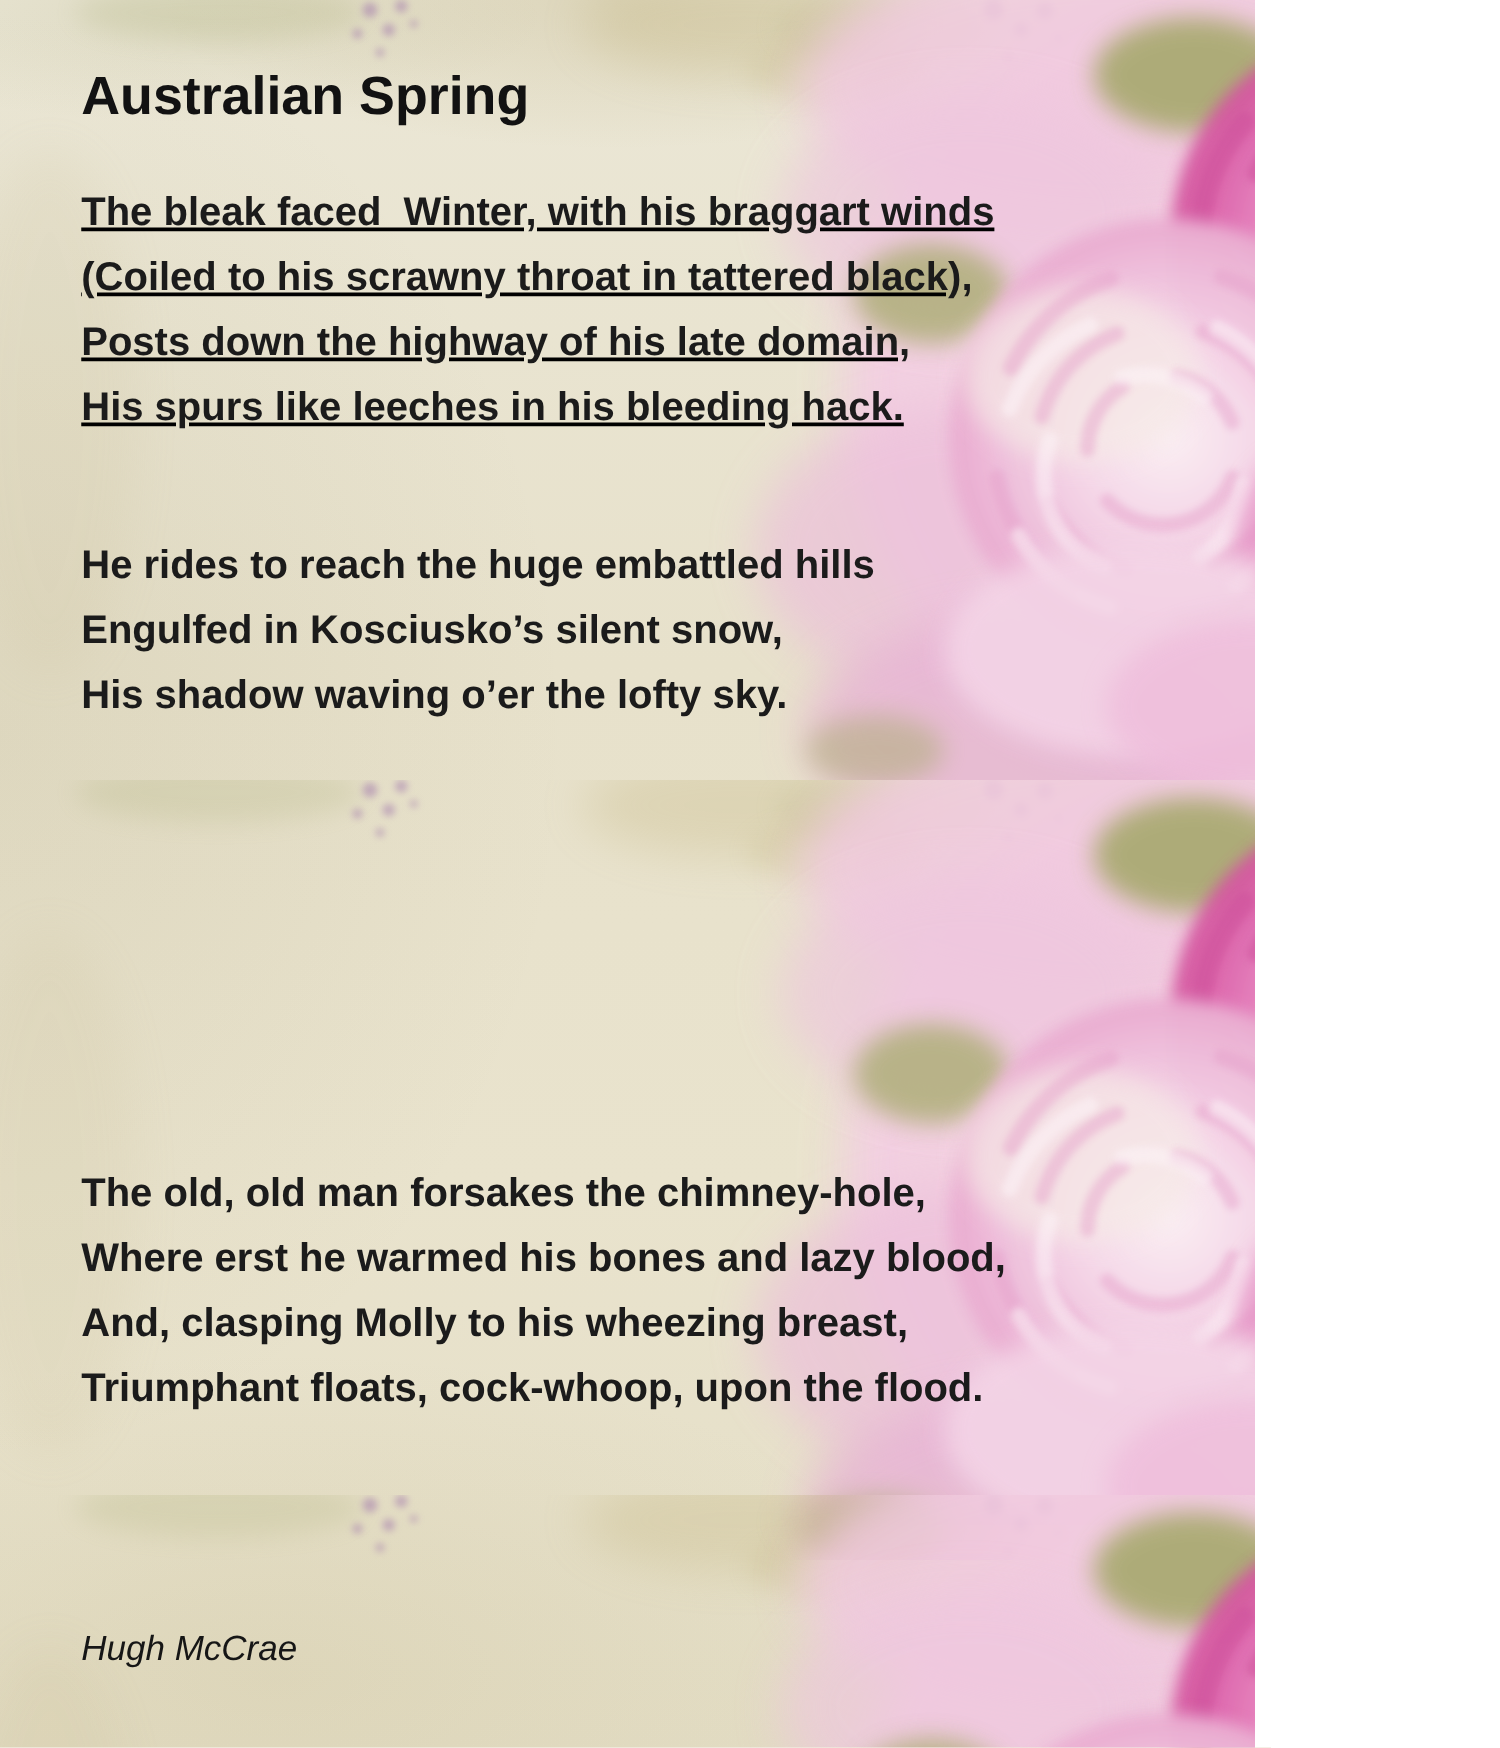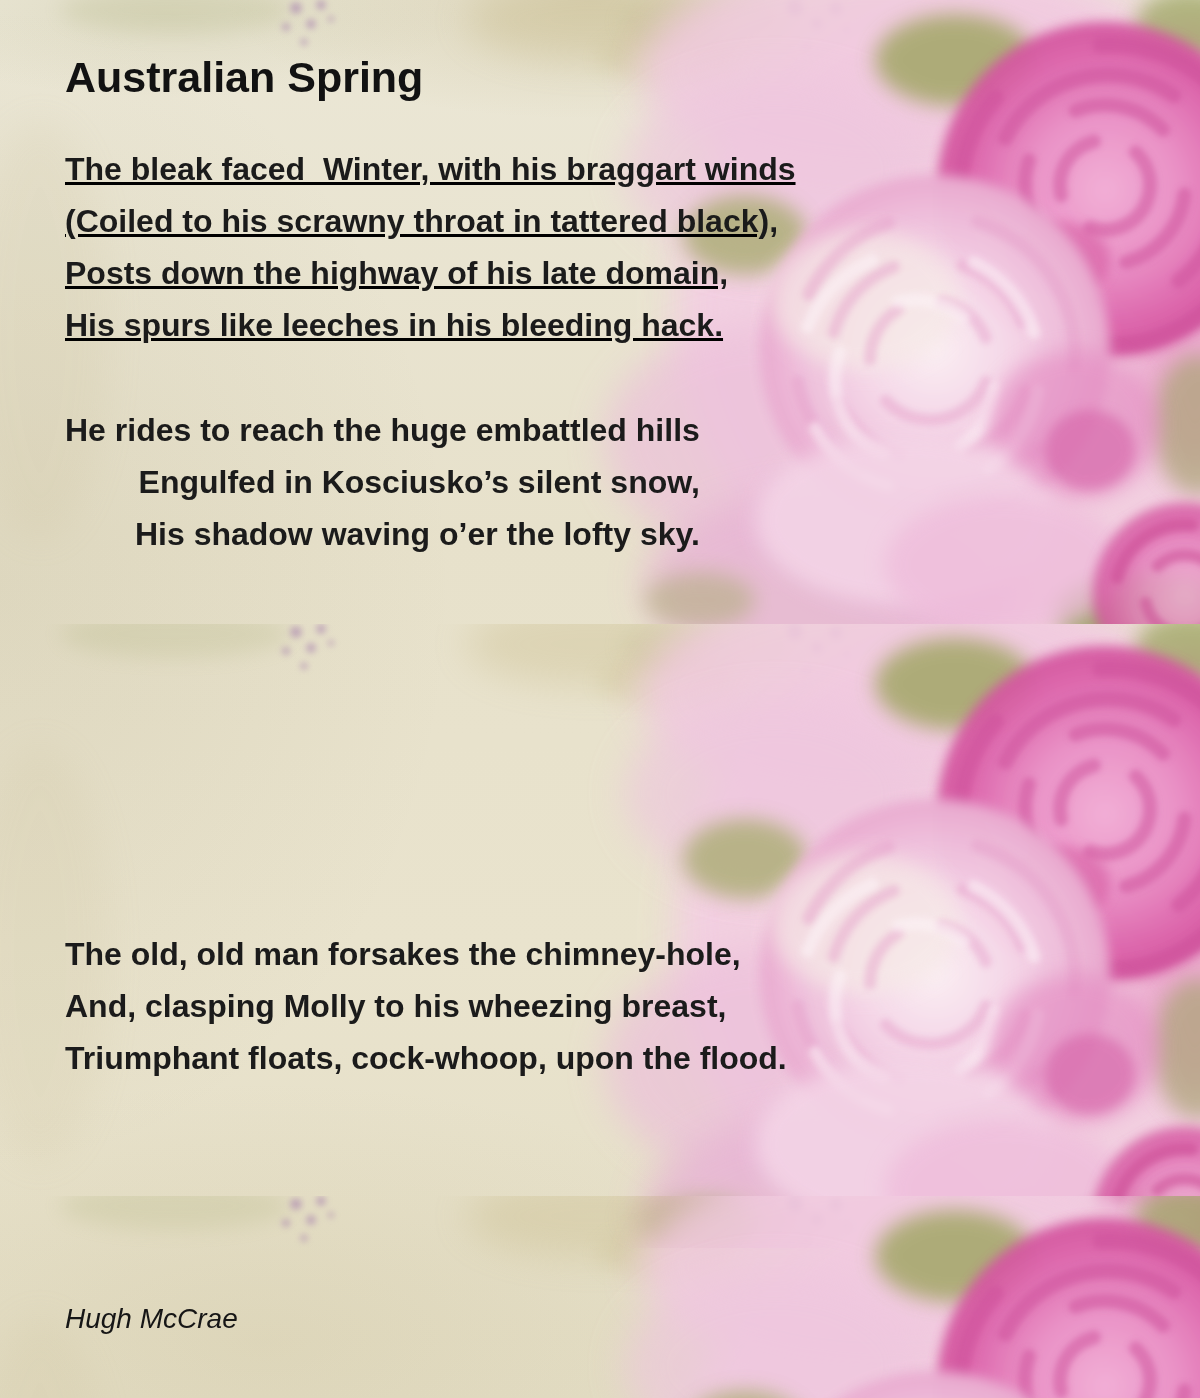--- a/index.html
+++ b/index.html
@@ -1,21 +1,21 @@
 <!DOCTYPE html>
 <html><head>
 <meta charset="utf-8">
 <style>
   * { margin: 0; padding: 0; box-sizing: border-box; }
   html, body { width: 1200px; height: 1398px; overflow: hidden; }
   body { font-family: "Liberation Sans", sans-serif; }
 
   .page {
     position: relative;
-    width: 1200px;
+    width: 1004px;
     height: 1398px;
     overflow: hidden;
     background-color: #e8e3d0;
     background-image:
       radial-gradient(ellipse 520px 170px at 49% 0%, rgba(160,140,74,.20), transparent 70%),
       radial-gradient(ellipse 420px 120px at 14% 1%, rgba(140,140,80,.13), transparent 70%),
       radial-gradient(ellipse 700px 900px at 0% 42%, rgba(135,125,78,.10), transparent 65%),
       radial-gradient(ellipse 900px 420px at 22% 96%, rgba(175,160,105,.14), transparent 62%),
       linear-gradient(180deg, #ebe7d6 0%, #e7e1cb 38%, #e9e3cd 68%, #e4dec6 100%);
   }
@@ -40,21 +40,21 @@
     font-size: 43px;
     line-height: 50px;
     font-weight: bold;
     letter-spacing: 0px;
     color: #121212;
     white-space: pre;
   }
 
   .stanza { position: absolute; left: 65px; }
   .s1 { top: 143px; text-decoration: underline; }
-  .s2 { top: 404px; text-align: right; }
+  .s2 { top: 425px; }
   .s3 { top: 663px; }
   .s4 { top: 928px; }
 
   .line {
     font-size: 32px;
     line-height: 52px;
     font-weight: bold;
     color: #1b1b1b;
     white-space: pre;
   }
@@ -204,19 +204,20 @@
 
     <div class="stanza s2">
       <p class="line">He rides to reach the huge embattled hills</p>
       <p class="line">Engulfed in Kosciusko’s silent snow,</p>
       <p class="line">His shadow waving o’er the lofty sky.</p>
     </div>
 
 
     <div class="stanza s4">
       <p class="line">The old, old man forsakes the chimney-hole,</p>
+      <p class="line">Where erst he warmed his bones and lazy blood,</p>
       <p class="line">And, clasping Molly to his wheezing breast,</p>
       <p class="line">Triumphant floats, cock-whoop, upon the flood.</p>
     </div>
 
     <div class="author">Hugh McCrae</div>
   </div>
 </div>
 
 </body></html>

